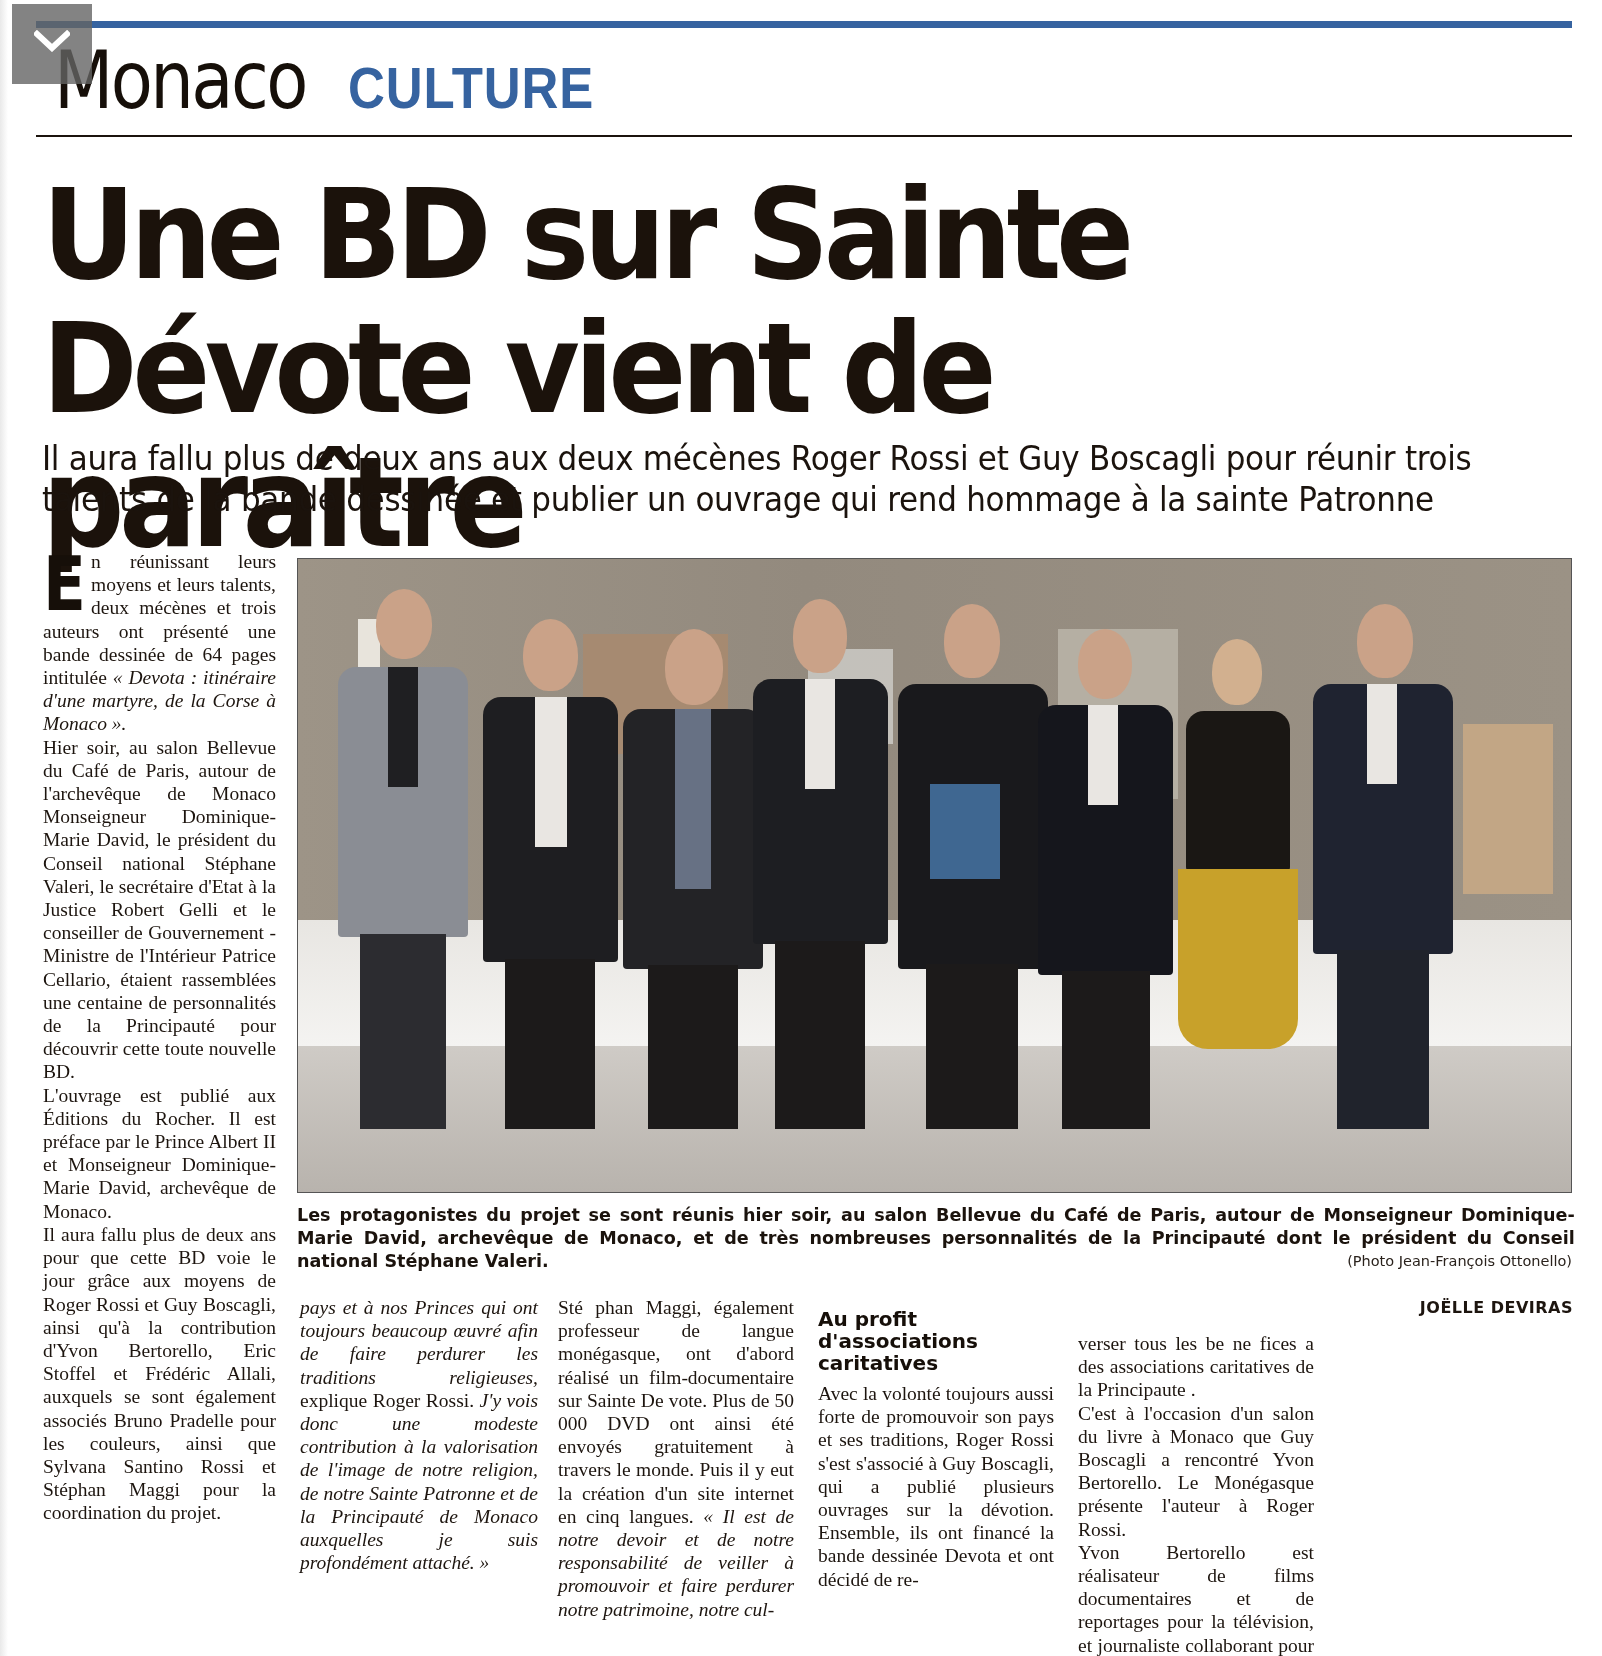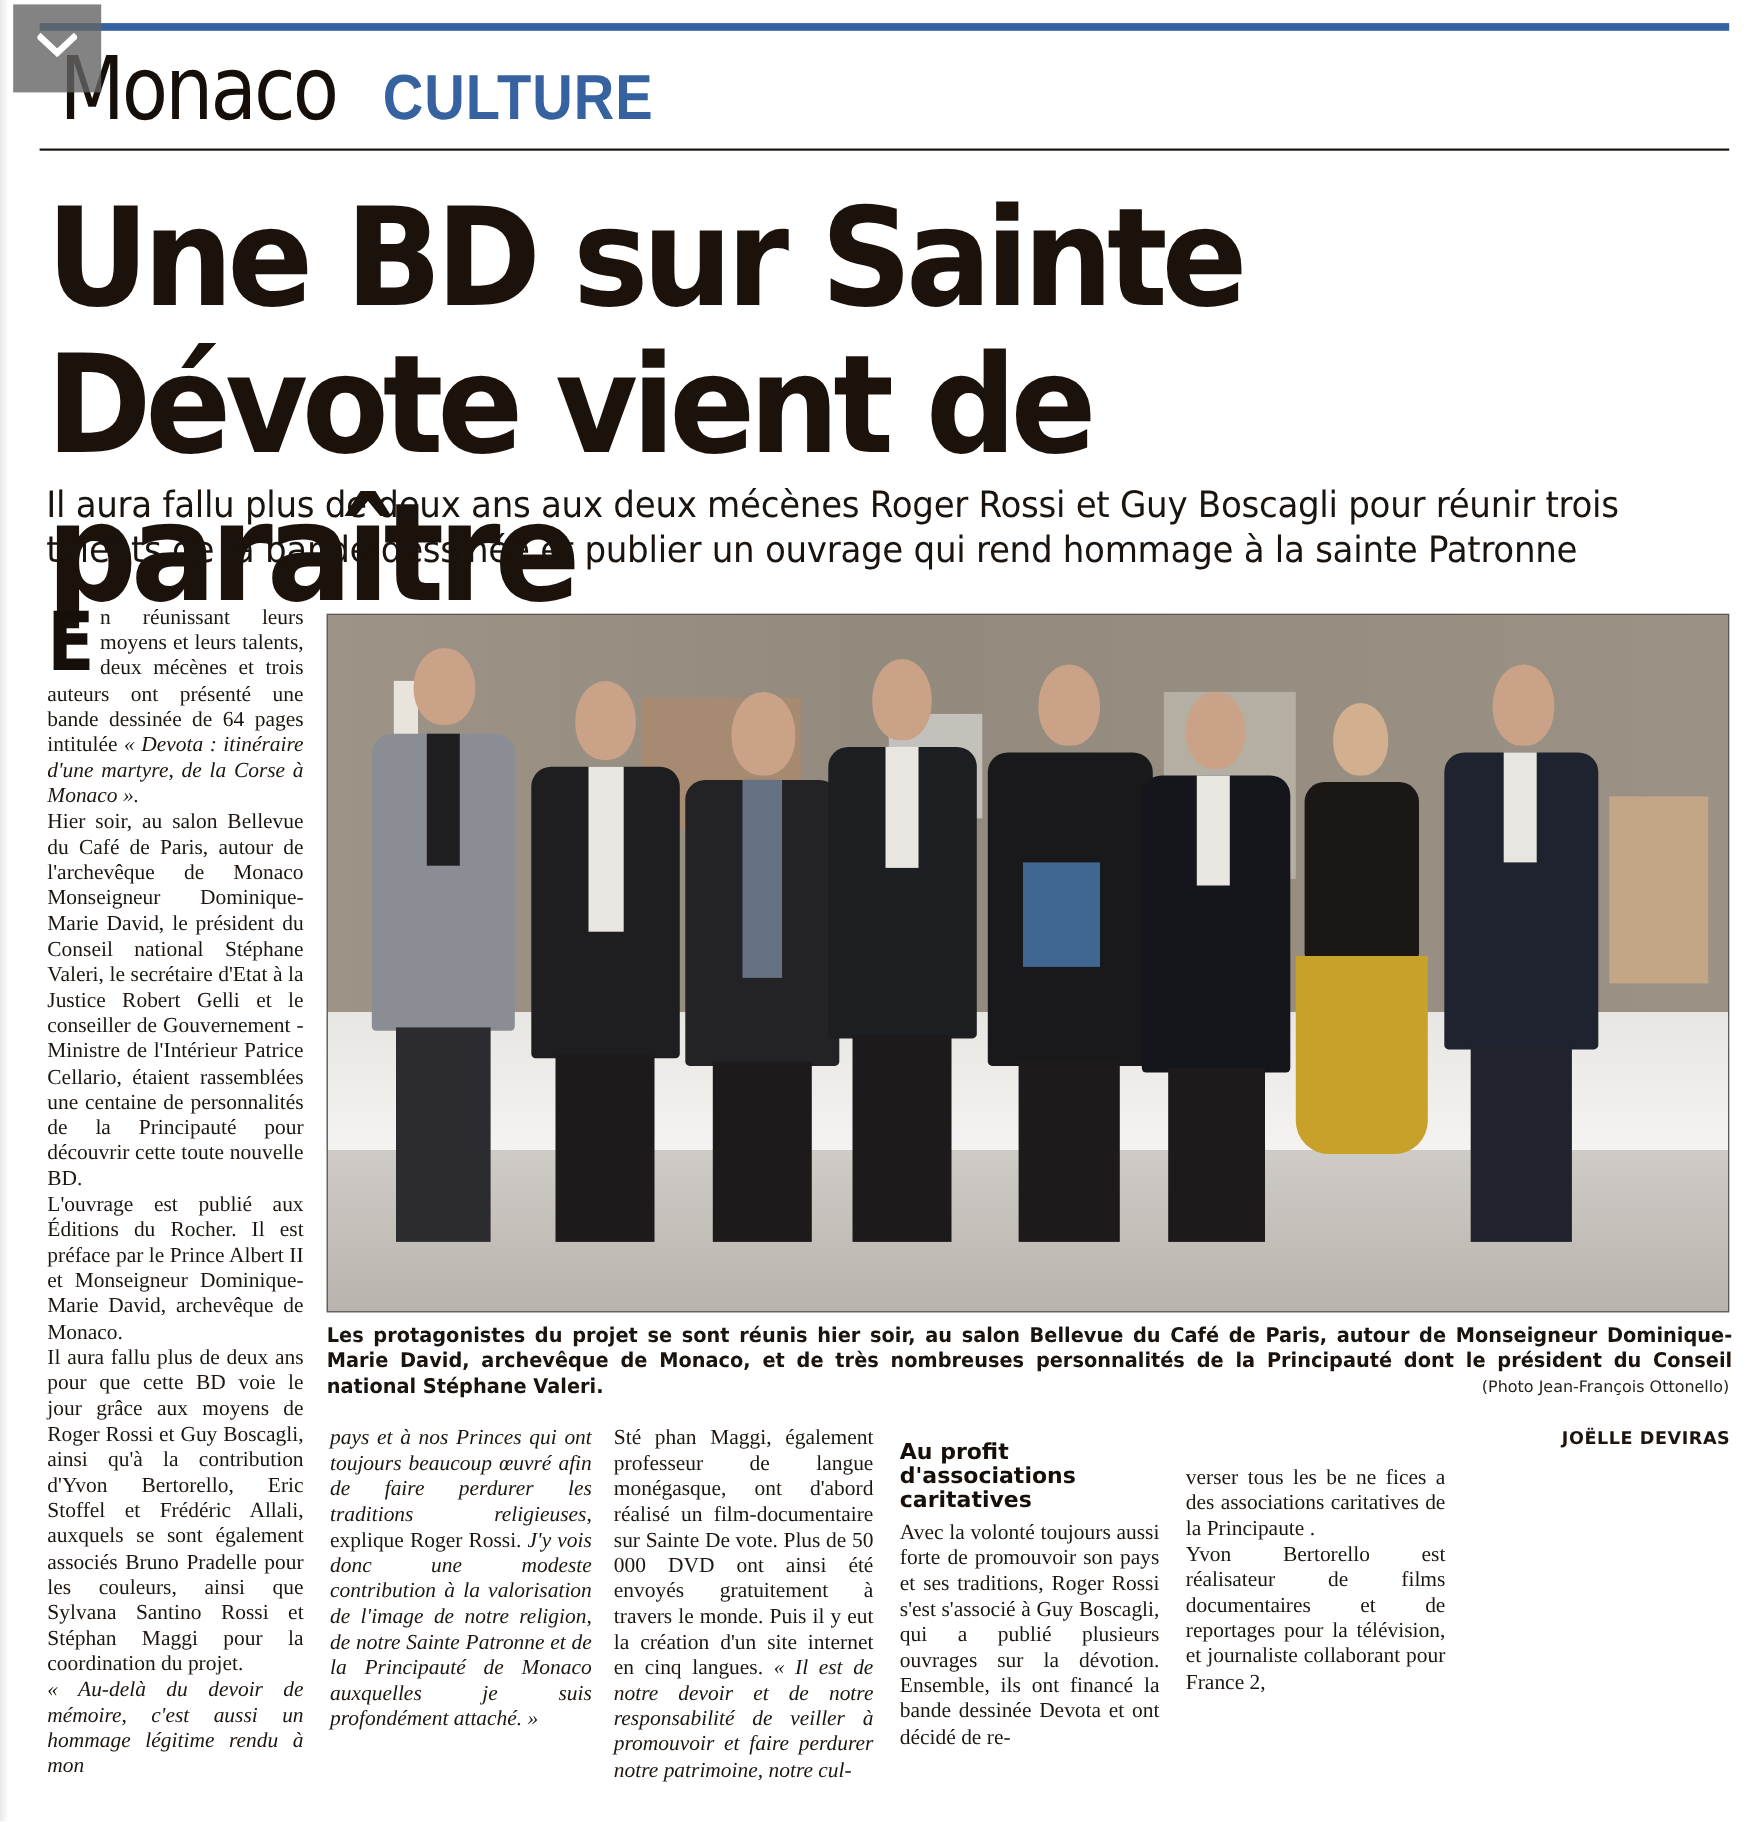--- a/index.html
+++ b/index.html
@@ -76,21 +76,20 @@
 <p class="subhead">Il aura fallu plus de deux ans aux deux mécènes Roger Rossi et Guy Boscagli pour réunir trois talents de la bande dessinée et publier un ouvrage qui rend hommage à la sainte Patronne</p>
 
 <div class="col col1">
   <p>
     <span class="dropcap">E</span><span>n réunissant leurs moyens et leurs talents, deux mécènes et trois auteurs ont présenté une bande dessinée de 64 pages intitulée</span>
     <em>« Devota : itinéraire d'une martyre, de la Corse à Monaco ».</em>
   </p>
   <p>Hier soir, au salon Bellevue du Café de Paris, autour de l'archevêque de Monaco Monseigneur Dominique-Marie David, le président du Conseil national Stéphane Valeri, le secrétaire d'Etat à la Justice Robert Gelli et le conseiller de Gouvernement - Ministre de l'Intérieur Patrice Cellario, étaient rassemblées une centaine de personnalités de la Principauté pour découvrir cette toute nouvelle BD.</p>
   <p>L'ouvrage est publié aux Éditions du Rocher. Il est préface par le Prince Albert II et Monseigneur Dominique-Marie David, archevêque de Monaco.</p>
   <p>Il aura fallu plus de deux ans pour que cette BD voie le jour grâce aux moyens de Roger Rossi et Guy Boscagli, ainsi qu'à la contribution d'Yvon Bertorello, Eric Stoffel et Frédéric Allali, auxquels se sont également associés Bruno Pradelle pour les couleurs, ainsi que Sylvana Santino Rossi et Stéphan Maggi pour la coordination du projet.</p>
-  <p><em>« Au-delà du devoir de mémoire, c'est aussi un hommage légitime rendu à mon</em></p>
 </div>
 
 <div class="photo" title="Group photo of nine people standing in front of comic-art displays">
   <div class="wall"></div>
   <div class="flag"></div>
   <div class="poster" style="left:285px;top:75px;width:145px;height:120px;background:#a78a6f;"></div>
   <div class="poster" style="left:510px;top:90px;width:85px;height:95px;background:#c9c6c2;"></div>
   <div class="poster" style="left:760px;top:70px;width:120px;height:170px;background:#b8b2a6;"></div>
   <div class="poster" style="left:1165px;top:165px;width:90px;height:170px;background:#c6a985;"></div>
   <div class="tablecloth"></div>
@@ -160,18 +159,19 @@
   </p>
 </div>
 
 <div class="col col4">
   <h3 class="subheading">Au profit d'associations caritatives</h3>
   <p>Avec la volonté toujours aussi forte de promouvoir son pays et ses traditions, Roger Rossi s'est s'associé à Guy Boscagli, qui a publié plusieurs ouvrages sur la dévotion. Ensemble, ils ont financé la bande dessinée Devota et ont décidé de re-</p>
 </div>
 
 <div class="col col5">
   <p>verser tous les be ne fices a des associations caritatives de la Principaute .</p>
+  <p>C'est à l'occasion d'un salon du livre à Monaco que Guy Boscagli a rencontré Yvon Bertorello. Le Monégasque présente l'auteur à Roger Rossi.</p>
   <p>Yvon Bertorello est réalisateur de films documentaires et de reportages pour la télévision, et journaliste collaborant pour France 2,</p>
 </div>
 
 <div class="col col6">
   <p class="byline">JOËLLE DEVIRAS</p>
 </div>
 
 </body></html>

